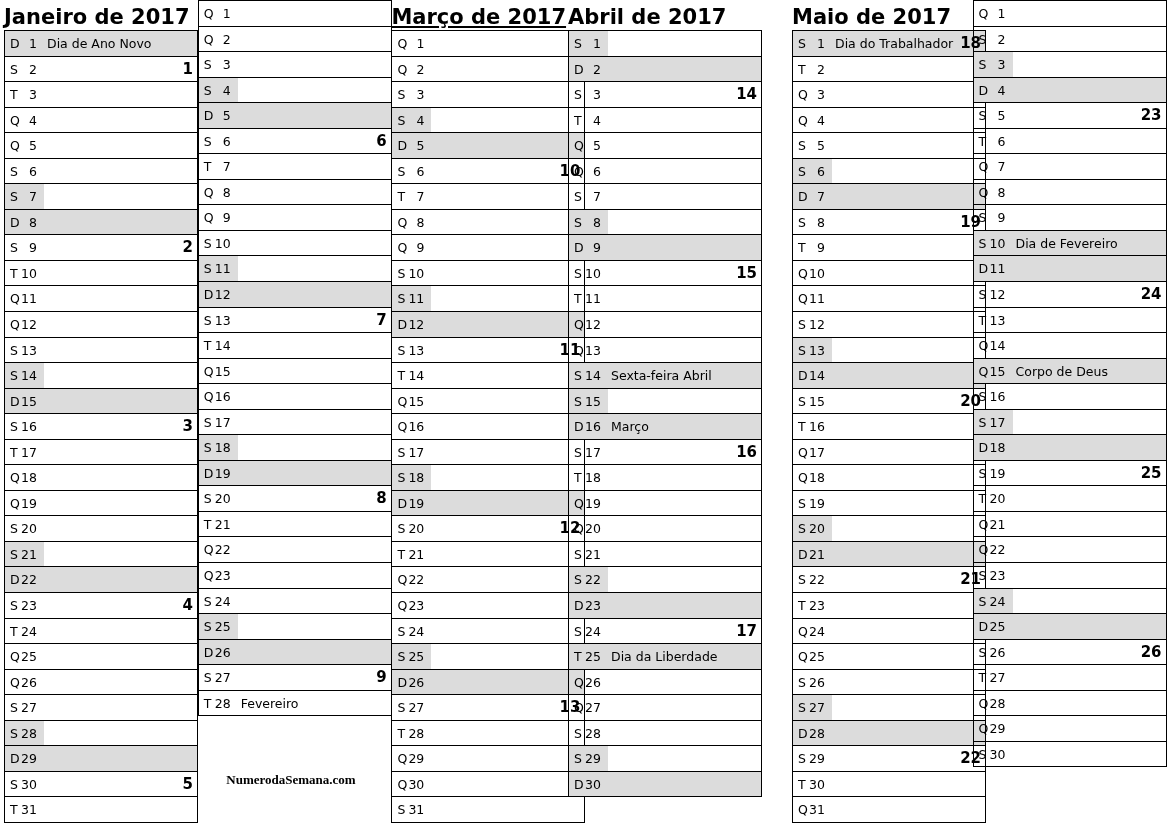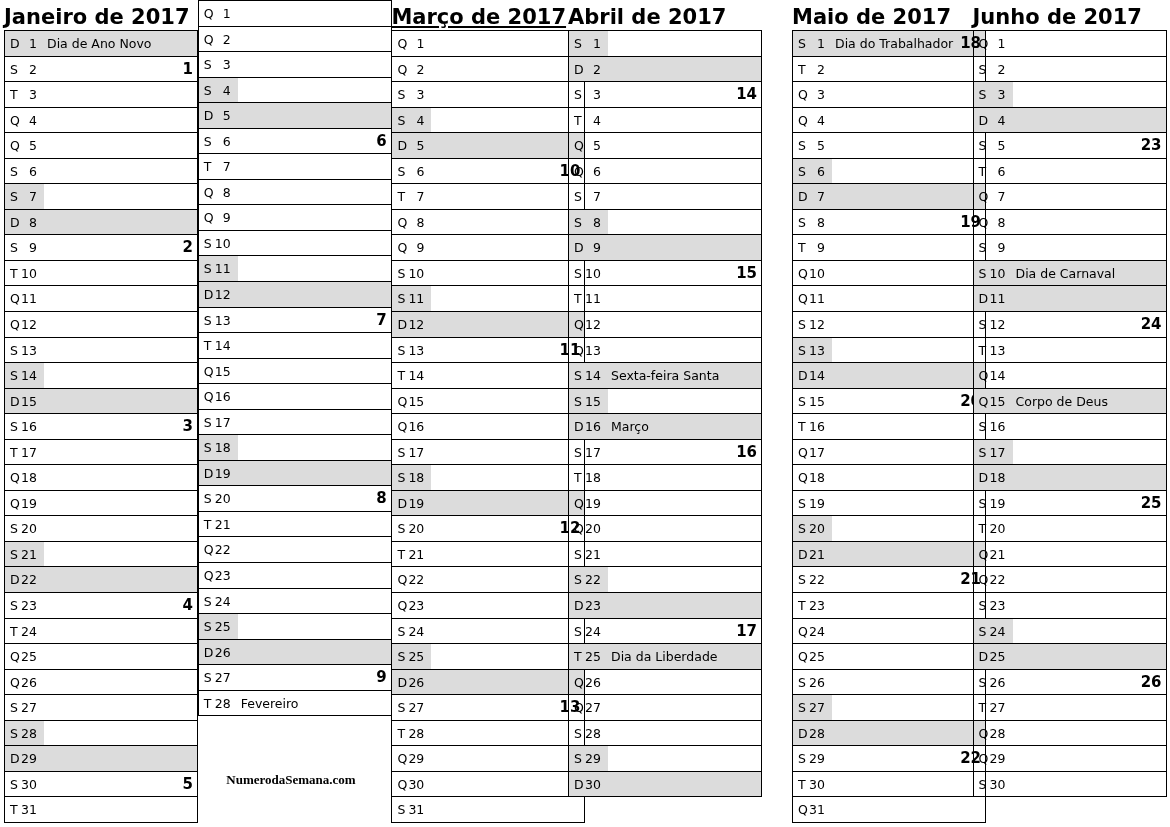--- a/index.html
+++ b/index.html
@@ -480,21 +480,21 @@
           <span class="dow">Q</span>
           <span class="num">12</span>
         </div>
         <div class="day">
           <span class="dow">Q</span>
           <span class="num">13</span>
         </div>
         <div class="day holiday">
           <span class="dow">S</span>
           <span class="num">14</span>
-          <span class="hol">Sexta-feira Santa</span>
+          <span class="hol">Sexta-feira Abril</span>
         </div>
         <div class="day sat">
           <span class="shade"></span>
           <span class="dow">S</span>
           <span class="num">15</span>
         </div>
         <div class="day sun">
           <span class="dow">D</span>
           <span class="num">16</span>
           <span class="hol">Março</span>
@@ -695,21 +695,20 @@
           <span class="dow">T</span>
           <span class="num">30</span>
         </div>
         <div class="day">
           <span class="dow">Q</span>
           <span class="num">31</span>
         </div>
       </div>
     </div>
     <div class="month" style="left: 968.5px;">
-      <div class="month-title">Junho de 2017</div>
       <div class="days">
         <div class="day">
           <span class="dow">Q</span>
           <span class="num one">1</span>
         </div>
         <div class="day">
           <span class="dow">S</span>
           <span class="num one">2</span>
         </div>
         <div class="day sat">
@@ -738,21 +737,21 @@
           <span class="dow">Q</span>
           <span class="num one">8</span>
         </div>
         <div class="day">
           <span class="dow">S</span>
           <span class="num one">9</span>
         </div>
         <div class="day holiday">
           <span class="dow">S</span>
           <span class="num">10</span>
-          <span class="hol">Dia de Carnaval</span>
+          <span class="hol">Dia de Fevereiro</span>
         </div>
         <div class="day sun">
           <span class="dow">D</span>
           <span class="num">11</span>
         </div>
         <div class="day">
           <span class="dow">S</span>
           <span class="num">12</span>
           <span class="week">24</span>
         </div>

